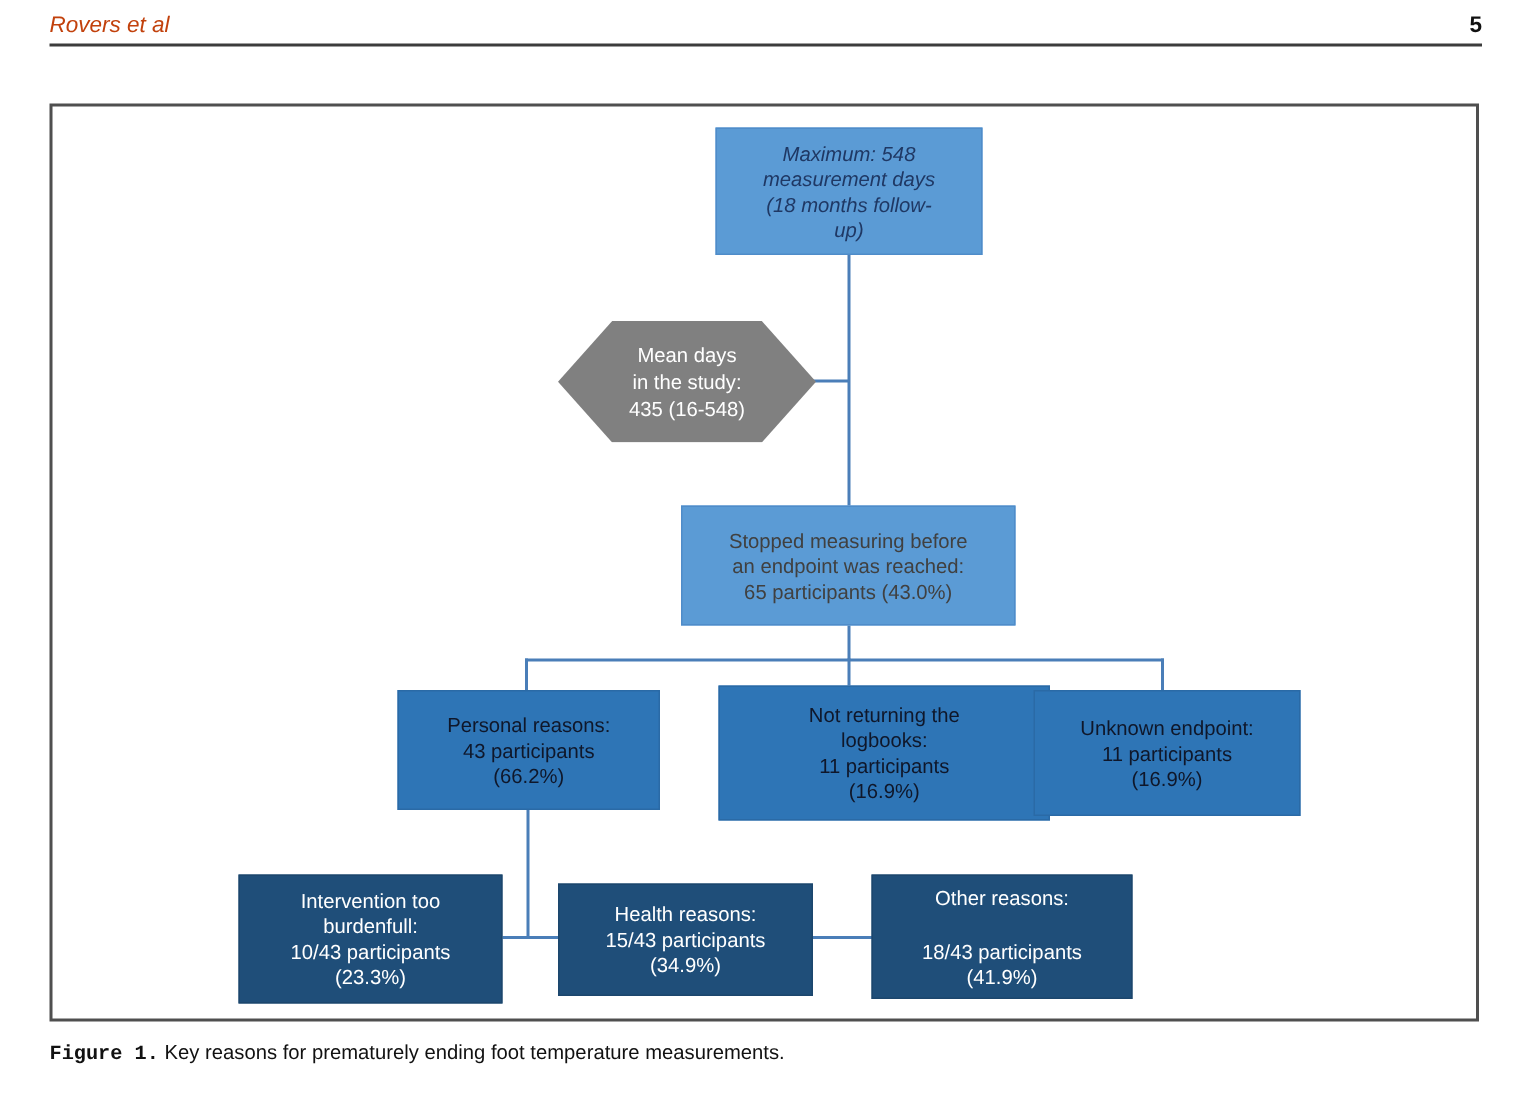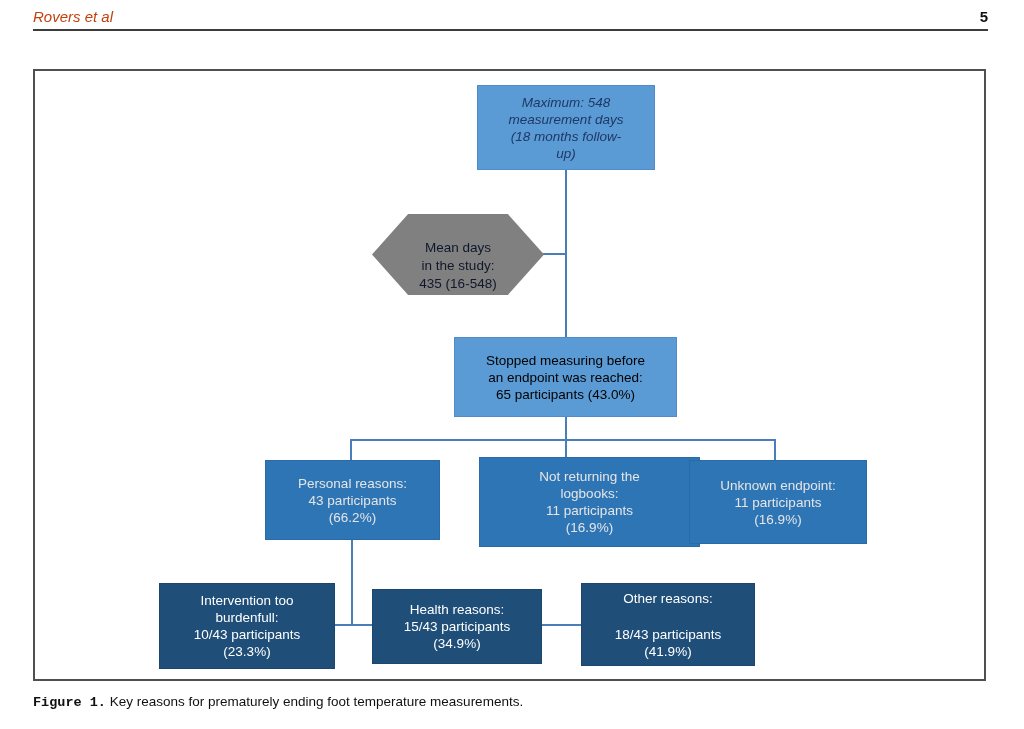--- a/index.html
+++ b/index.html
@@ -20,29 +20,28 @@
     position: absolute; left: 33px; top: 69px; width: 953px; height: 612px;
     border: 2px solid #4f4f4f; background: #ffffff;
   }
 
   
   .node {
     position: absolute; display: flex; flex-direction: column;
     justify-content: center; align-items: center; text-align: center;
     font-size: 13.5px; line-height: 17px; padding: 2px 4px;
   }
-  .node.light  { background: #5b9bd5; border: 1px solid #4f8cc9; color: #000000; }
+  .node.light  { background: #5b9bd5; border: 1px solid #4f8cc9; color: #404040; }
   .node.light.dark-text { color: #1f3864; font-style: italic; }
-  .node.medium { background: #2e75b6; border: 1px solid #2a6aa6; color: #e5e5e5; }
+  .node.medium { background: #2e75b6; border: 1px solid #2a6aa6; color: #0f172a; }
   .node.dark   { background: #1f4e79; border: 1px solid #1c466d; color: #ffffff; }
   .node.hexagon {
-    background: #808080; color: #0f172a; border: none;
+    background: #808080; color: #ffffff; border: none;
     clip-path: polygon(0% 50%, 21% 0%, 79% 0%, 100% 50%, 79% 100%, 21% 100%);
     line-height: 18px;
-    justify-content: flex-end;
   }
   .node .gap { margin-top: 19px; }
 
   
   .conn { position: absolute; background: #4a7eb8; }
 
   
   .caption {
     position: absolute; left: 33px; top: 694px; width: 955px;
     font-size: 13.5px; color: #111;

